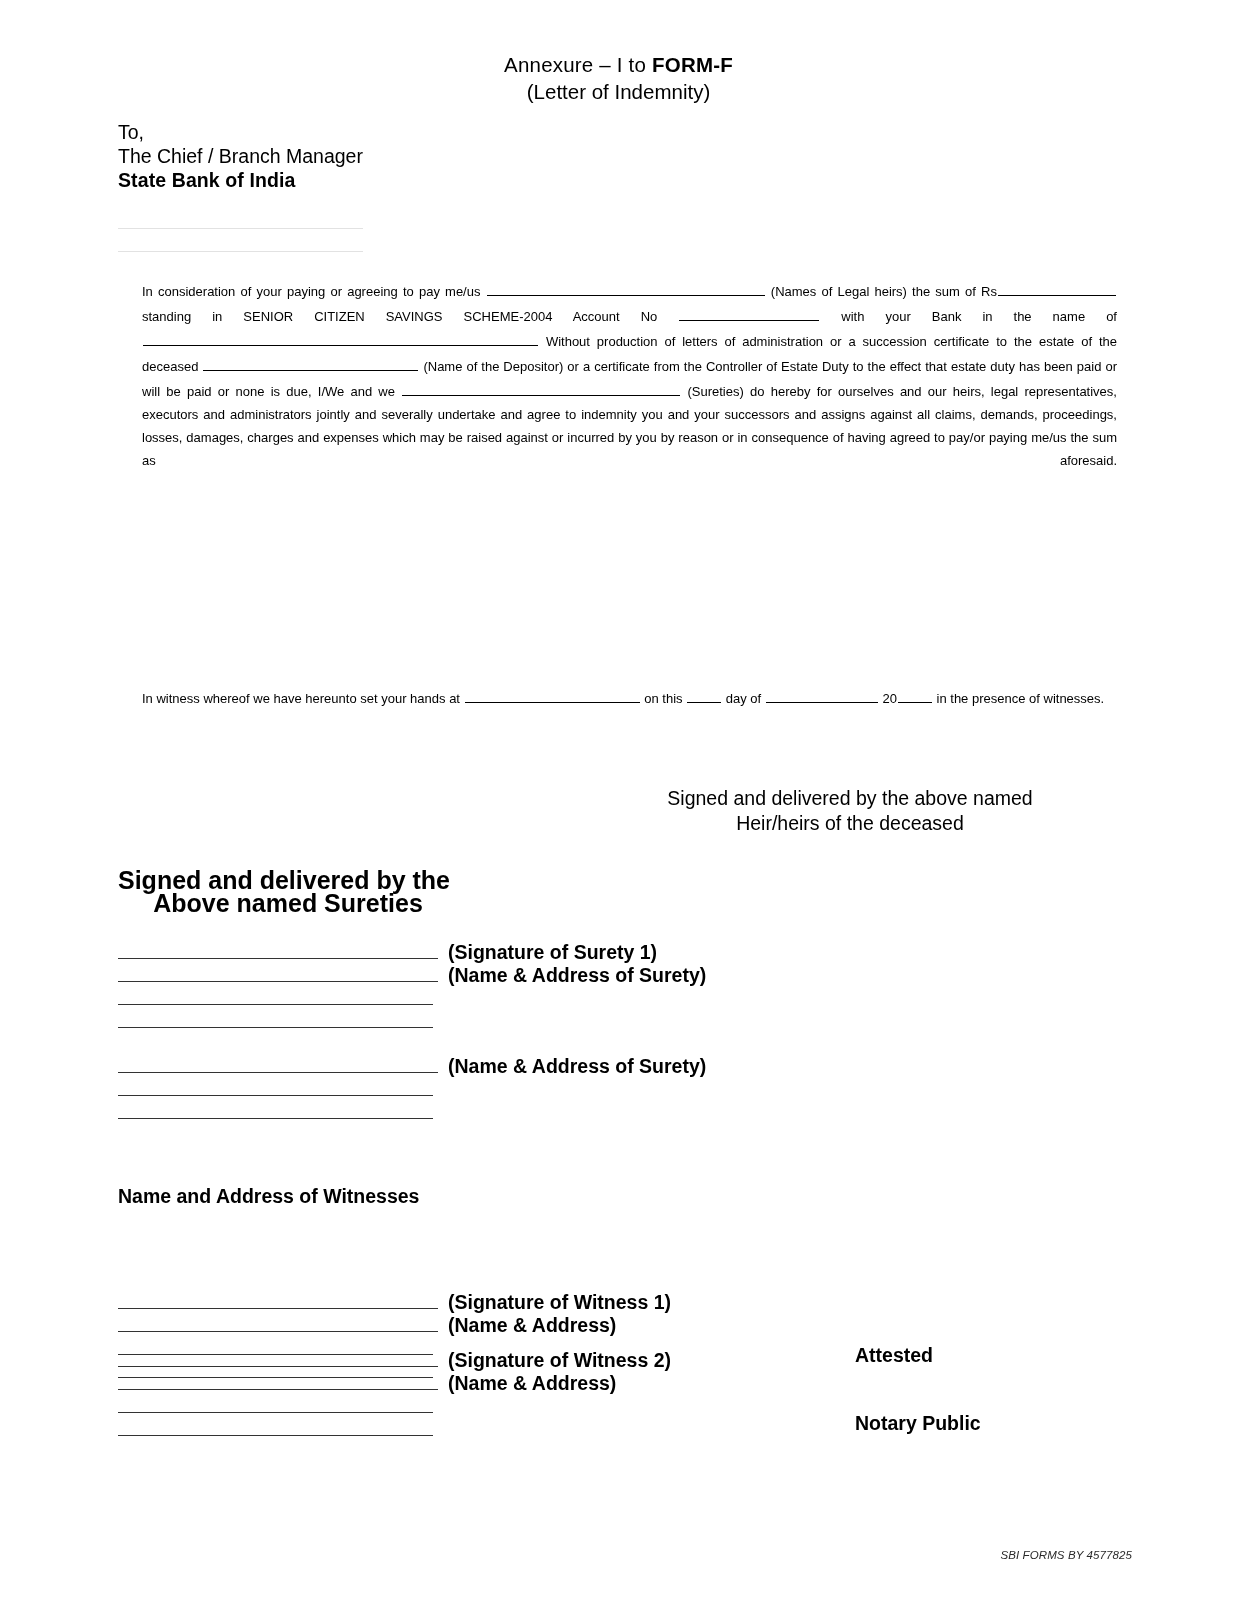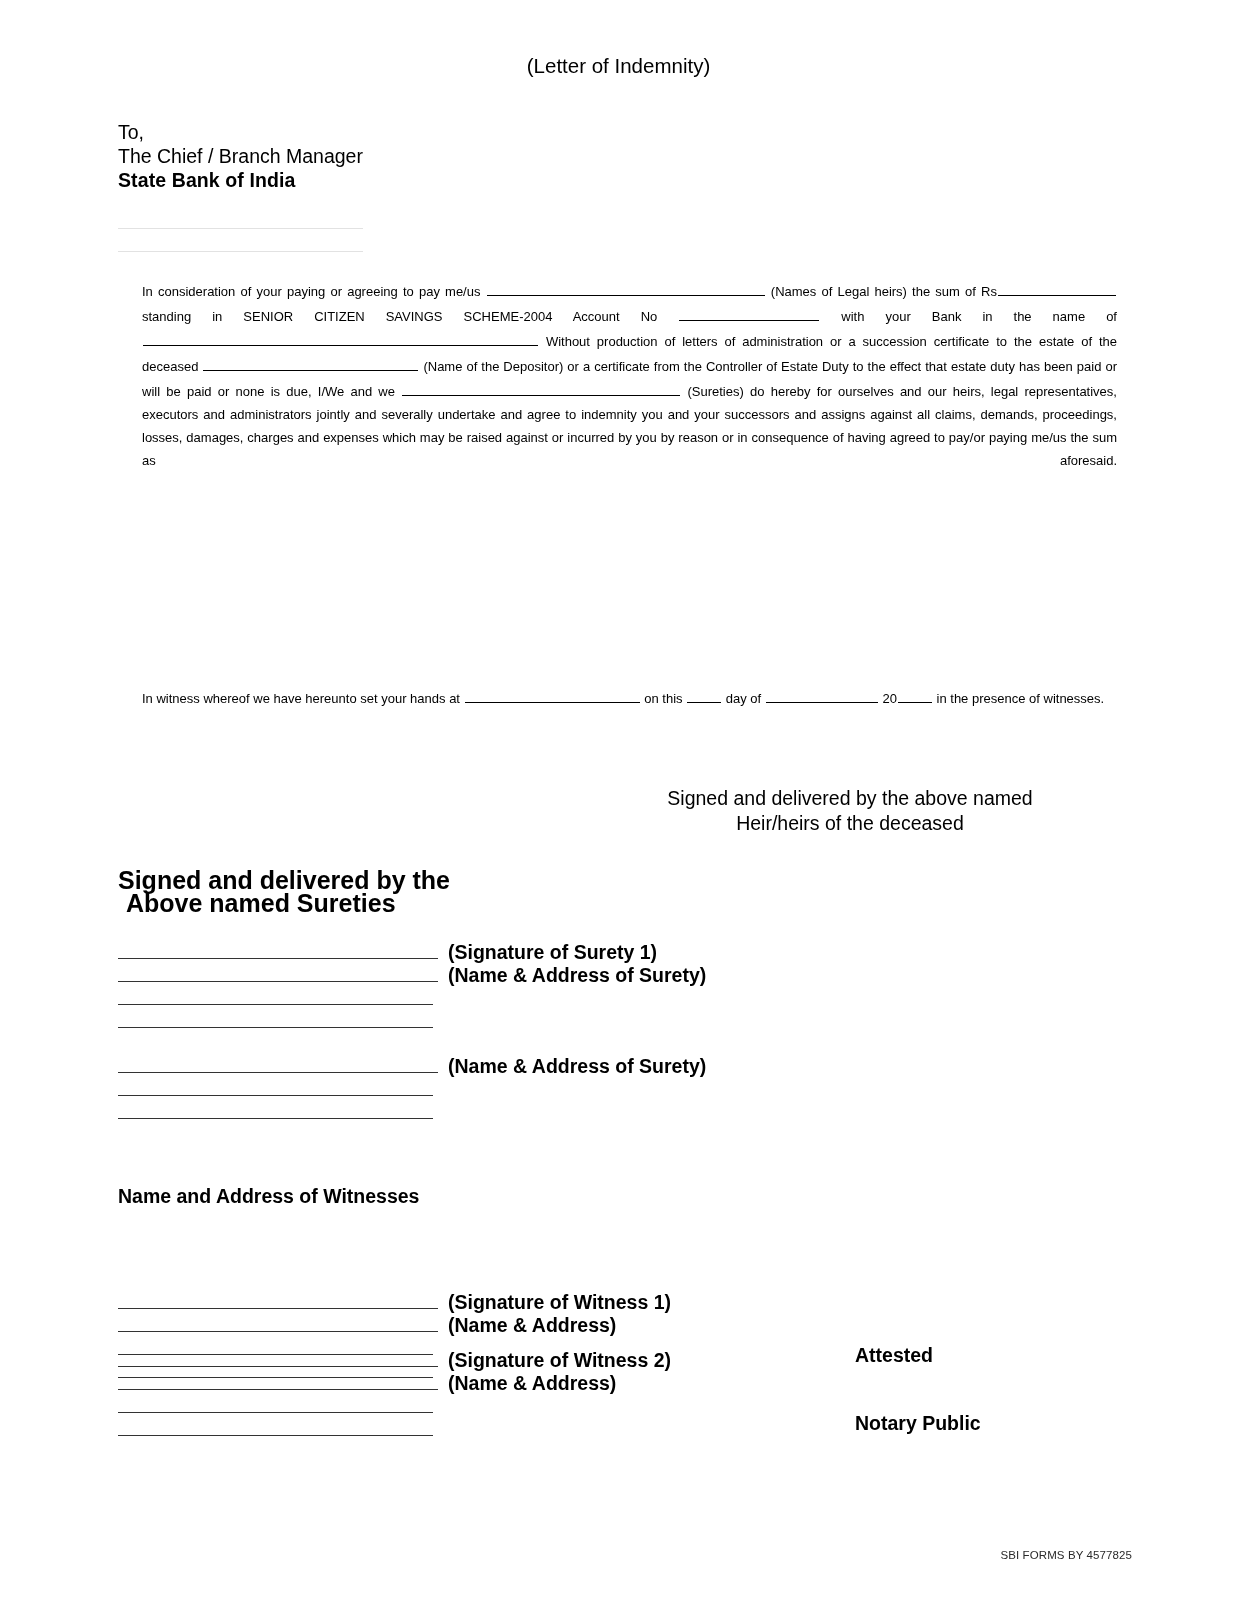--- a/index.html
+++ b/index.html
@@ -103,21 +103,21 @@
 
   
   .sureties-heading {
     position: absolute;
     top: 869px;
     left: 118px;
     font-size: 25px;
     line-height: 23px;
     font-weight: bold;
   }
-  .sureties-heading .indent { padding-left: 8px; }
+  .sureties-heading .indent { padding-left: 8px; text-align: center; }
 
   
   .sig-group {
     position: absolute;
     left: 118px;
     width: 960px;
   }
   .sig-row {
     position: relative;
     height: 23px;
@@ -173,28 +173,30 @@
   }
 
   
   .footer-code {
     position: absolute;
     top: 1549px;
     right: 105px;
     font-size: 11.5px;
     letter-spacing: 0.1px;
     color: #2a2a2a;
+    font-style: italic;
   }
 </style>
 </head>
 <body>
 
 <div class="page">
 
   <div class="doc-header">
+    <div class="line1"><span>Annexure – I to </span><span class="strong">FORM-F</span></div>
     <div class="line2">(Letter of Indemnity)</div>
   </div>
 
   <div class="addressee">
     <div>To,</div>
     <div>The Chief / Branch Manager</div>
     <div class="bankname">State Bank of India</div>
     <div class="addr-blank first"></div>
     <div class="addr-blank"></div>
   </div>

